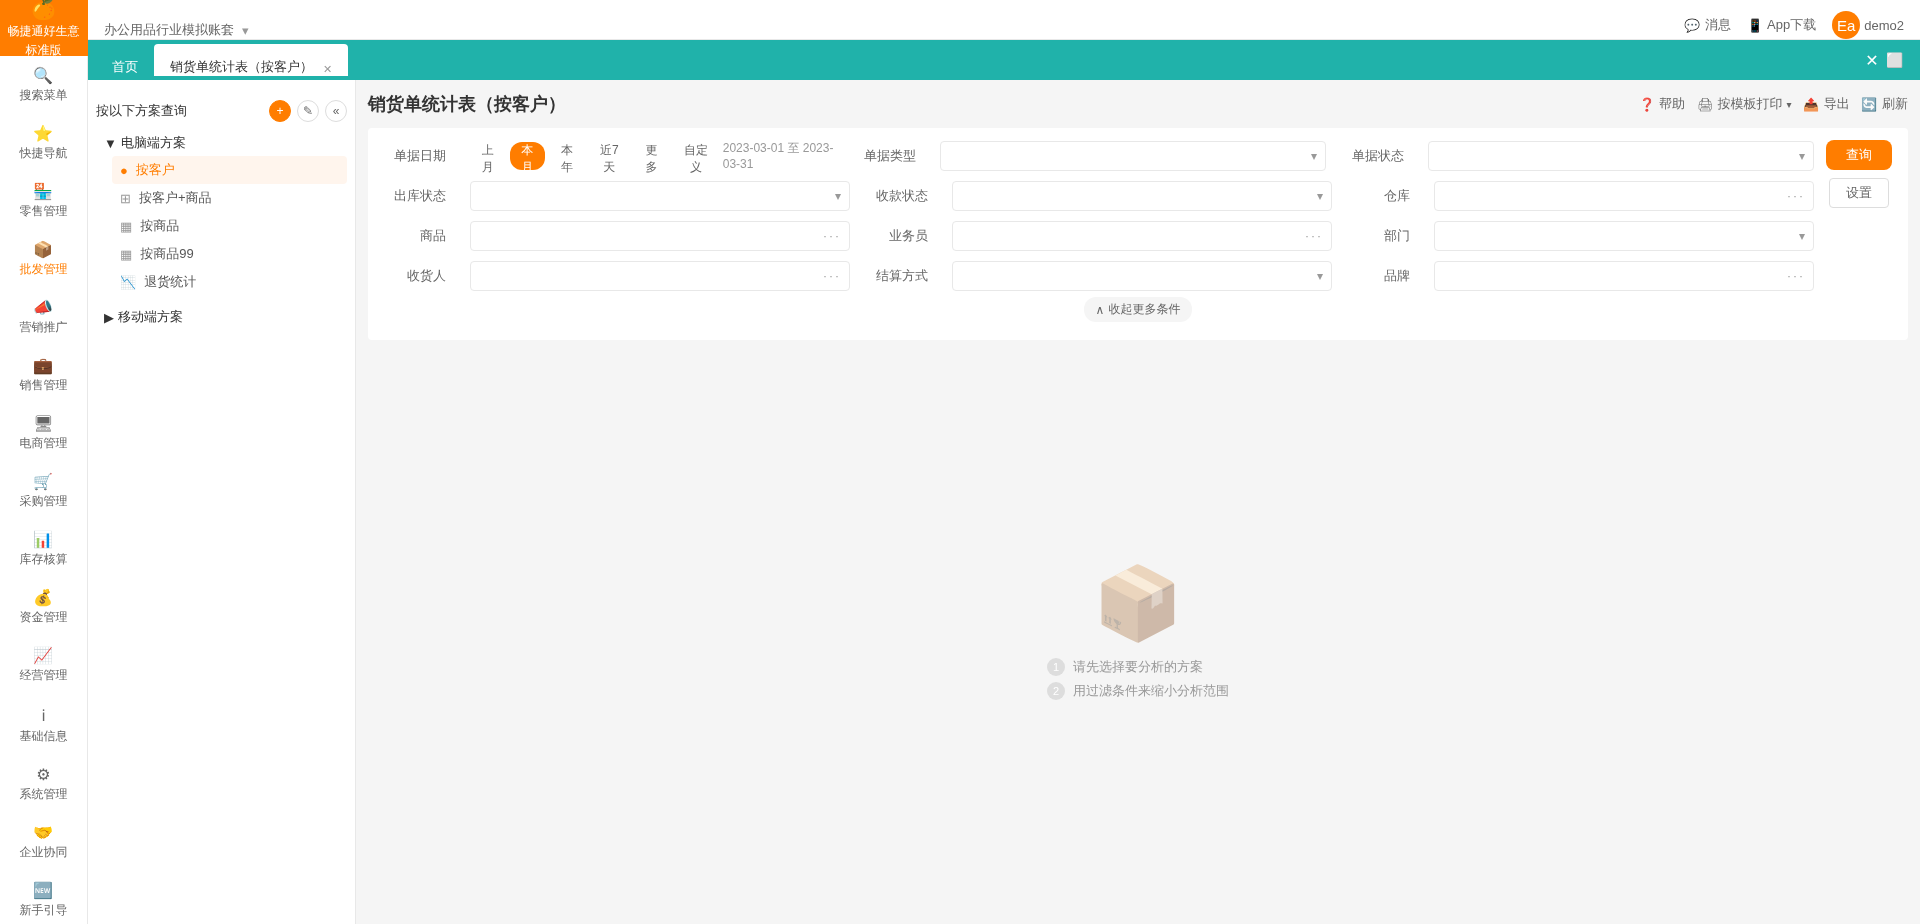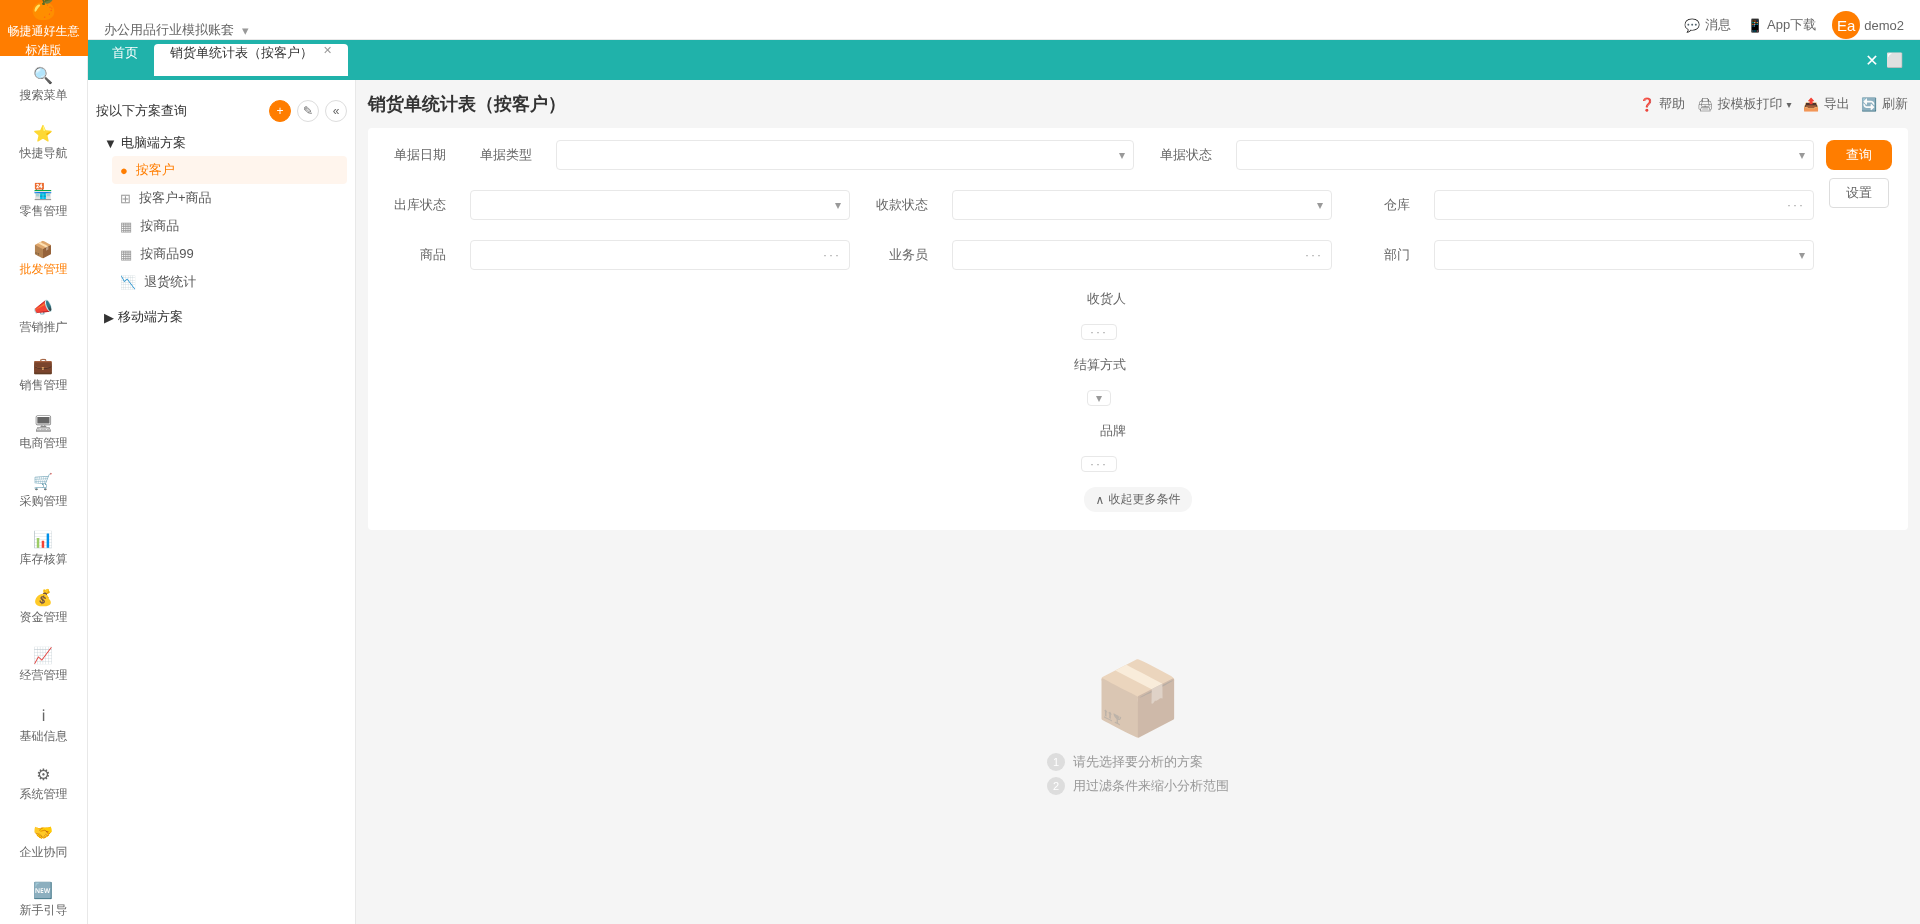--- a/index.html
+++ b/index.html
@@ -20,21 +20,21 @@
 
     
     .topbar { height: 40px; background: #fff; border-bottom: 1px solid #e8e8e8; display: flex; align-items: flex-end; padding: 0 16px; justify-content: space-between; }
     .topbar-left { display: flex; align-items: center; gap: 8px; font-size: 13px; color: #666; }
     .topbar-right { display: flex; align-items: center; gap: 16px; font-size: 13px; color: #666; }
     .topbar-right-item { display: flex; align-items: center; gap: 4px; cursor: pointer; }
     .avatar { width: 28px; height: 28px; border-radius: 50%; background: #ff7d00; display: flex; align-items: center; justify-content: center; color: #fff; font-size: 15px; }
 
     
     .tabbar { height: 40px; background: #20b2aa; display: flex; align-items: center; padding: 0 8px; gap: 0; }
-    .tab { height: 32px; padding: 0 16px; display: flex; align-items: flex-start; gap: 6px; cursor: pointer; font-size: 13px; border-radius: 4px 4px 0 0; }
+    .tab { height: 32px; padding: 0 16px; display: flex; align-items: flex-end; gap: 6px; cursor: pointer; font-size: 13px; border-radius: 4px 4px 0 0; }
     .tab.home { color: #fff; background: transparent; }
     .tab.active { background: #fff; color: #333; }
     .tab-close { font-size: 11px; color: #999; cursor: pointer; margin-left: 4px; }
 
     
     .content { flex: 1; display: flex; overflow: hidden; background: #f5f5f5; }
 
     
     .left-panel { width: 268px; background: #fff; border-right: 1px solid #e8e8e8; padding: 20px 8px; flex-shrink: 0; overflow-y: auto; }
     .panel-header { display: flex; align-items: center; justify-content: space-between; margin-bottom: 8px; }
@@ -49,21 +49,21 @@
     
     .right-panel { flex: 1; display: flex; flex-direction: column; padding: 12px; overflow: hidden; }
     .page-title-row { display: flex; align-items: center; justify-content: space-between; margin-bottom: 12px; }
     .page-title { font-size: 18px; font-weight: 600; color: #333; }
     .page-actions { display: flex; align-items: center; gap: 12px; }
     .page-action-link { display: flex; align-items: center; gap: 4px; font-size: 13px; color: #666; cursor: pointer; }
 
     
     .filter-area { background: #fff; border-radius: 4px; padding: 12px 16px; margin-bottom: 8px; }
     .filter-row { display: flex; align-items: center; gap: 16px; margin-bottom: 10px; }
-    .filter-row:last-child { margin-bottom: 9px; flex-direction: column; }
+    .filter-row:last-child { margin-bottom: 0; }
     .filter-label { width: 70px; font-size: 13px; color: #666; flex-shrink: 0; text-align: right; padding-right: 8px; }
     .filter-control { flex: 1; border: 1px solid #e8e8e8; border-radius: 4px; height: 30px; padding: 0 8px; font-size: 13px; color: #333; background: #fff; display: flex; align-items: center; cursor: pointer; position: relative; }
     .filter-control .caret { margin-left: auto; color: #999; font-size: 12px; }
     .filter-control .dots { margin-left: auto; color: #999; font-size: 12px; letter-spacing: 2px; }
     .date-filter { display: flex; align-items: center; gap: 4px; flex: 1; }
     .date-btn { padding: 0 8px; height: 28px; border: none; background: transparent; cursor: pointer; font-size: 12px; color: #666; border-radius: 3px; }
     .date-btn.active { background: #ff7d00; color: #fff; border-radius: 12px; }
     .date-range-text { font-size: 12px; color: #999; }
 
     
@@ -254,24 +254,33 @@
           <div class="page-action-link">
             <span>🔄</span>
             <span>刷新</span>
           </div>
         </div>
       </div>
 
       <div class="filter-area">
 
         <div style="display:flex; align-items:flex-start; gap:12px;">
-          <div style="flex:1; display:flex; flex-direction:column; gap:10px;">
+          <div style="flex:1; display:flex; flex-direction:column; ">
 
             <div class="filter-row">
               <span class="filter-label">单据日期</span>
+              <div class="date-filter">
+                <button class="date-btn">上月</button>
+                <button class="date-btn active">本月</button>
+                <button class="date-btn">本年</button>
+                <button class="date-btn">近7天</button>
+                <button class="date-btn">更多</button>
+                <button class="date-btn">自定义</button>
+                <span class="date-range-text">2023-03-01 至 2023-03-31</span>
+              </div>
               <span class="filter-label">单据类型</span>
               <div class="filter-control">
                 <span class="caret">▾</span>
               </div>
               <span class="filter-label">单据状态</span>
               <div class="filter-control">
                 <span class="caret">▾</span>
               </div>
             </div>
 

